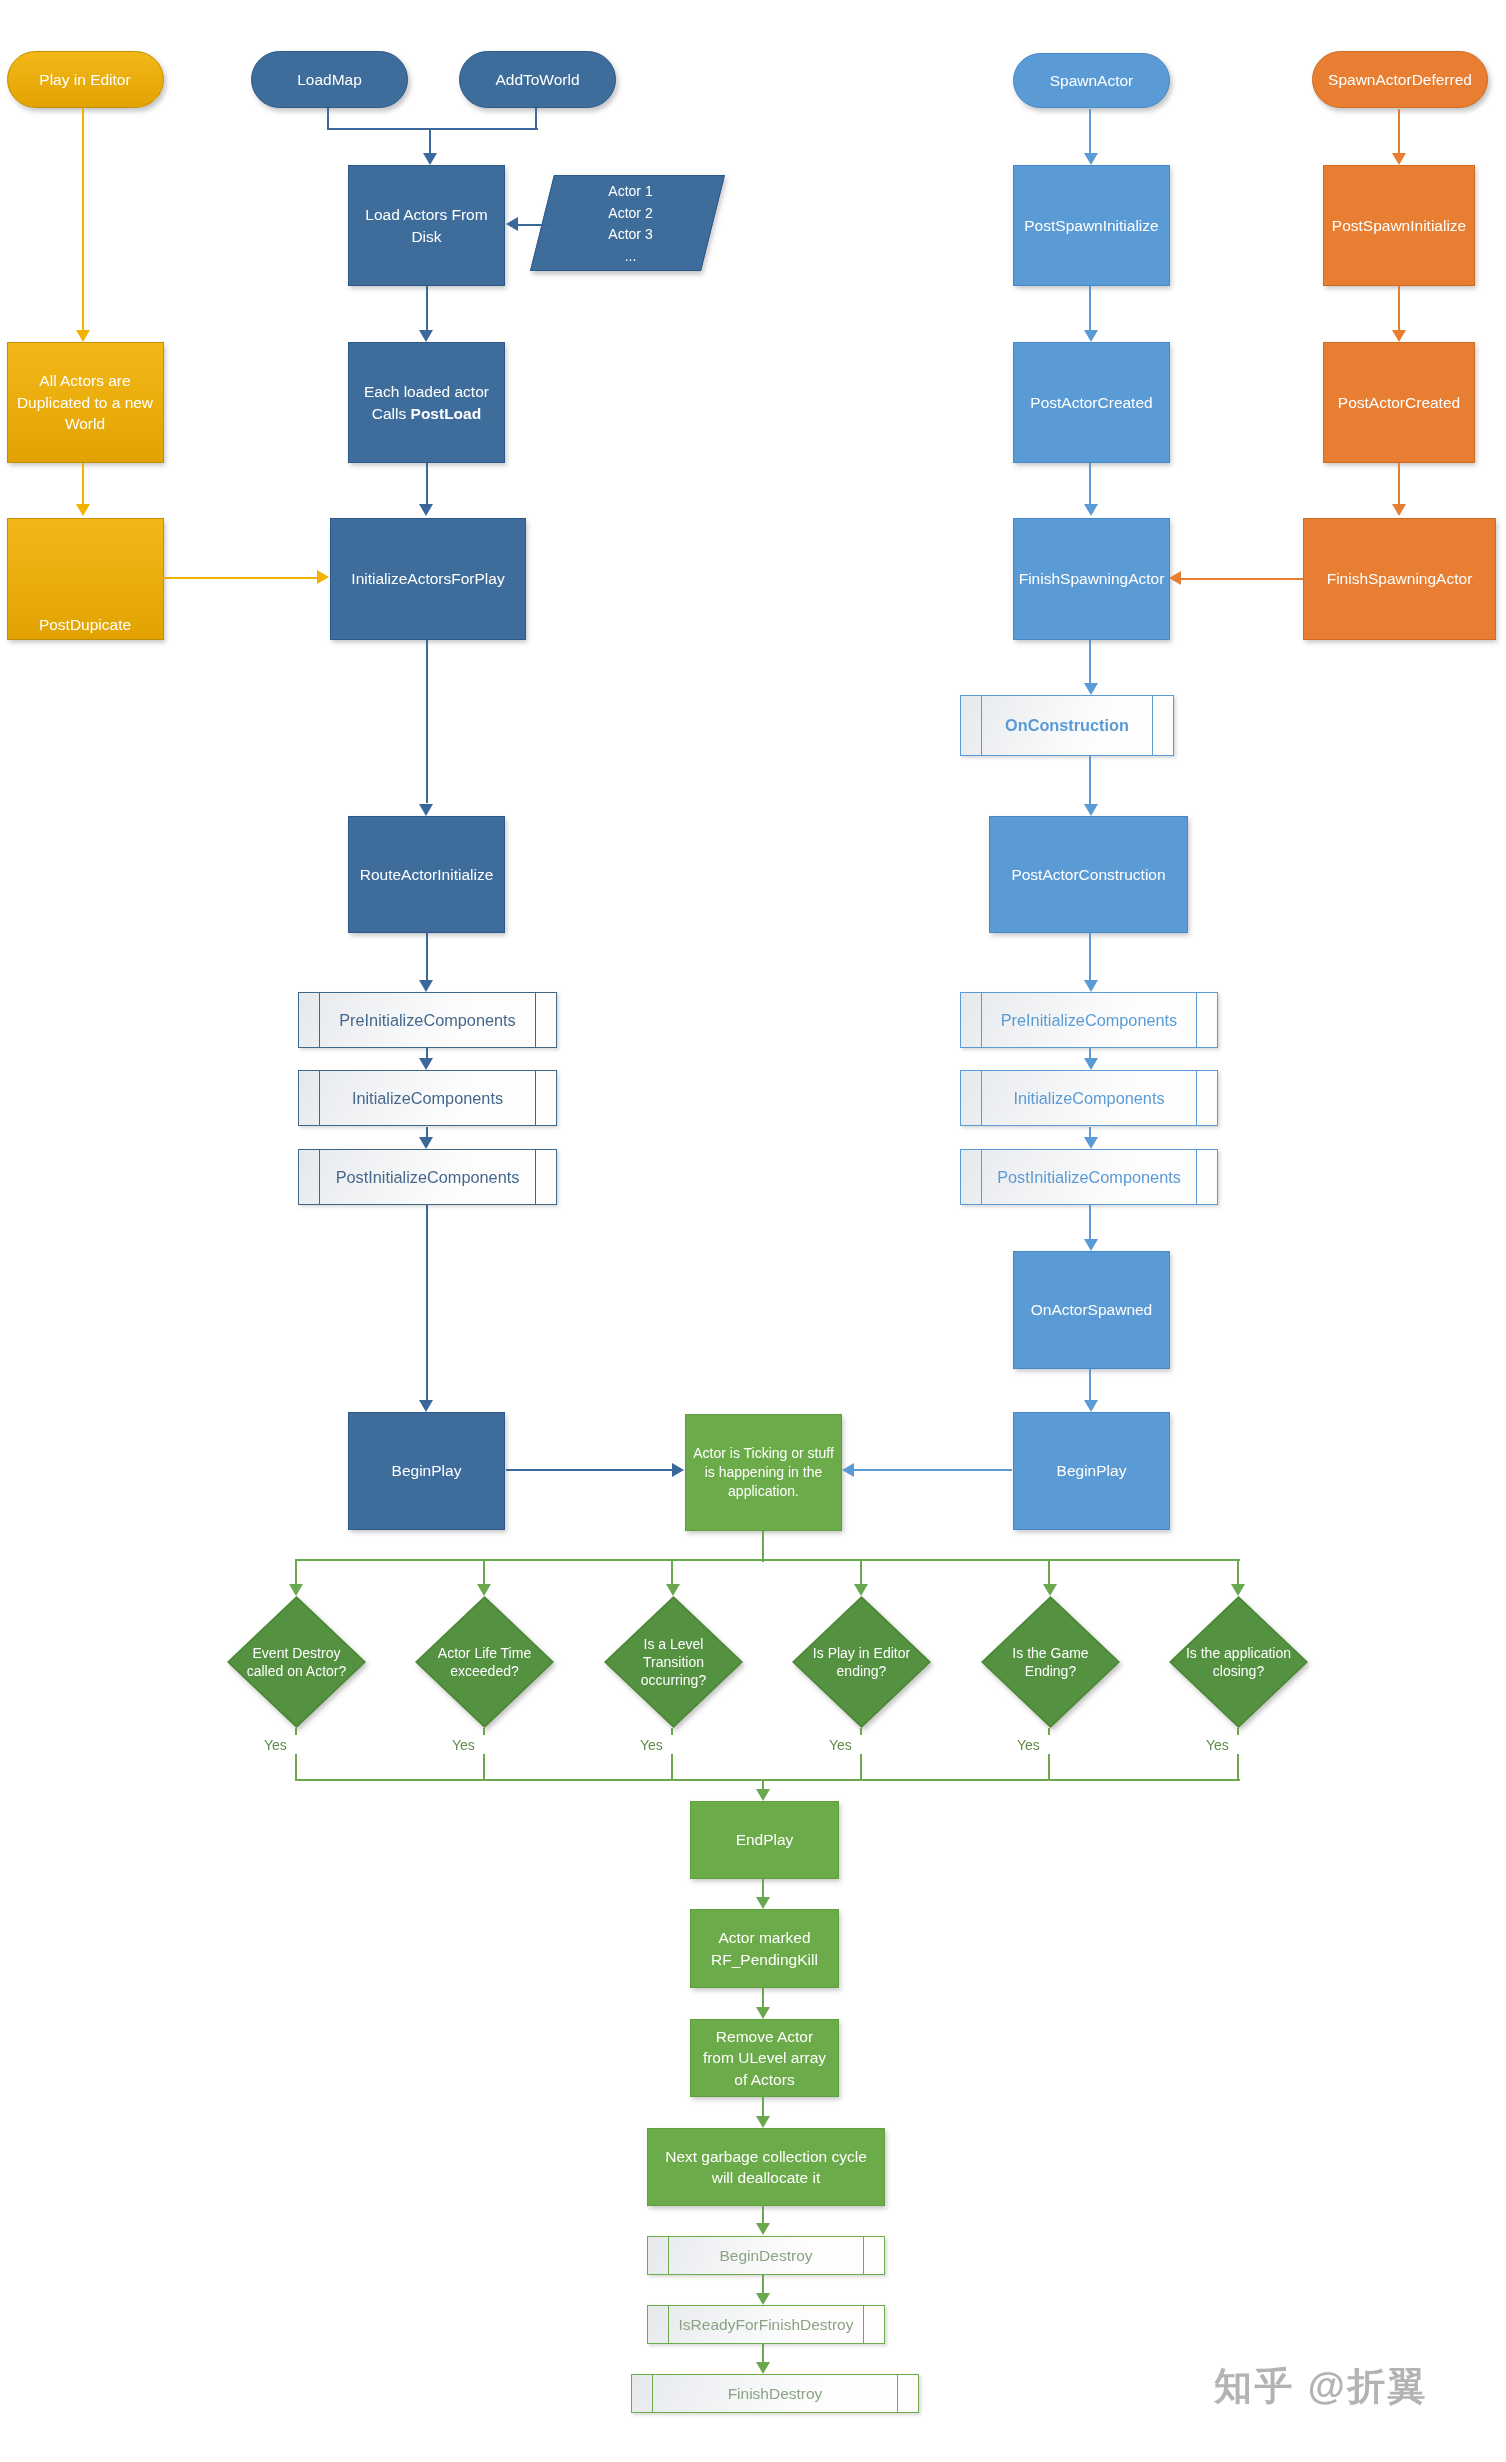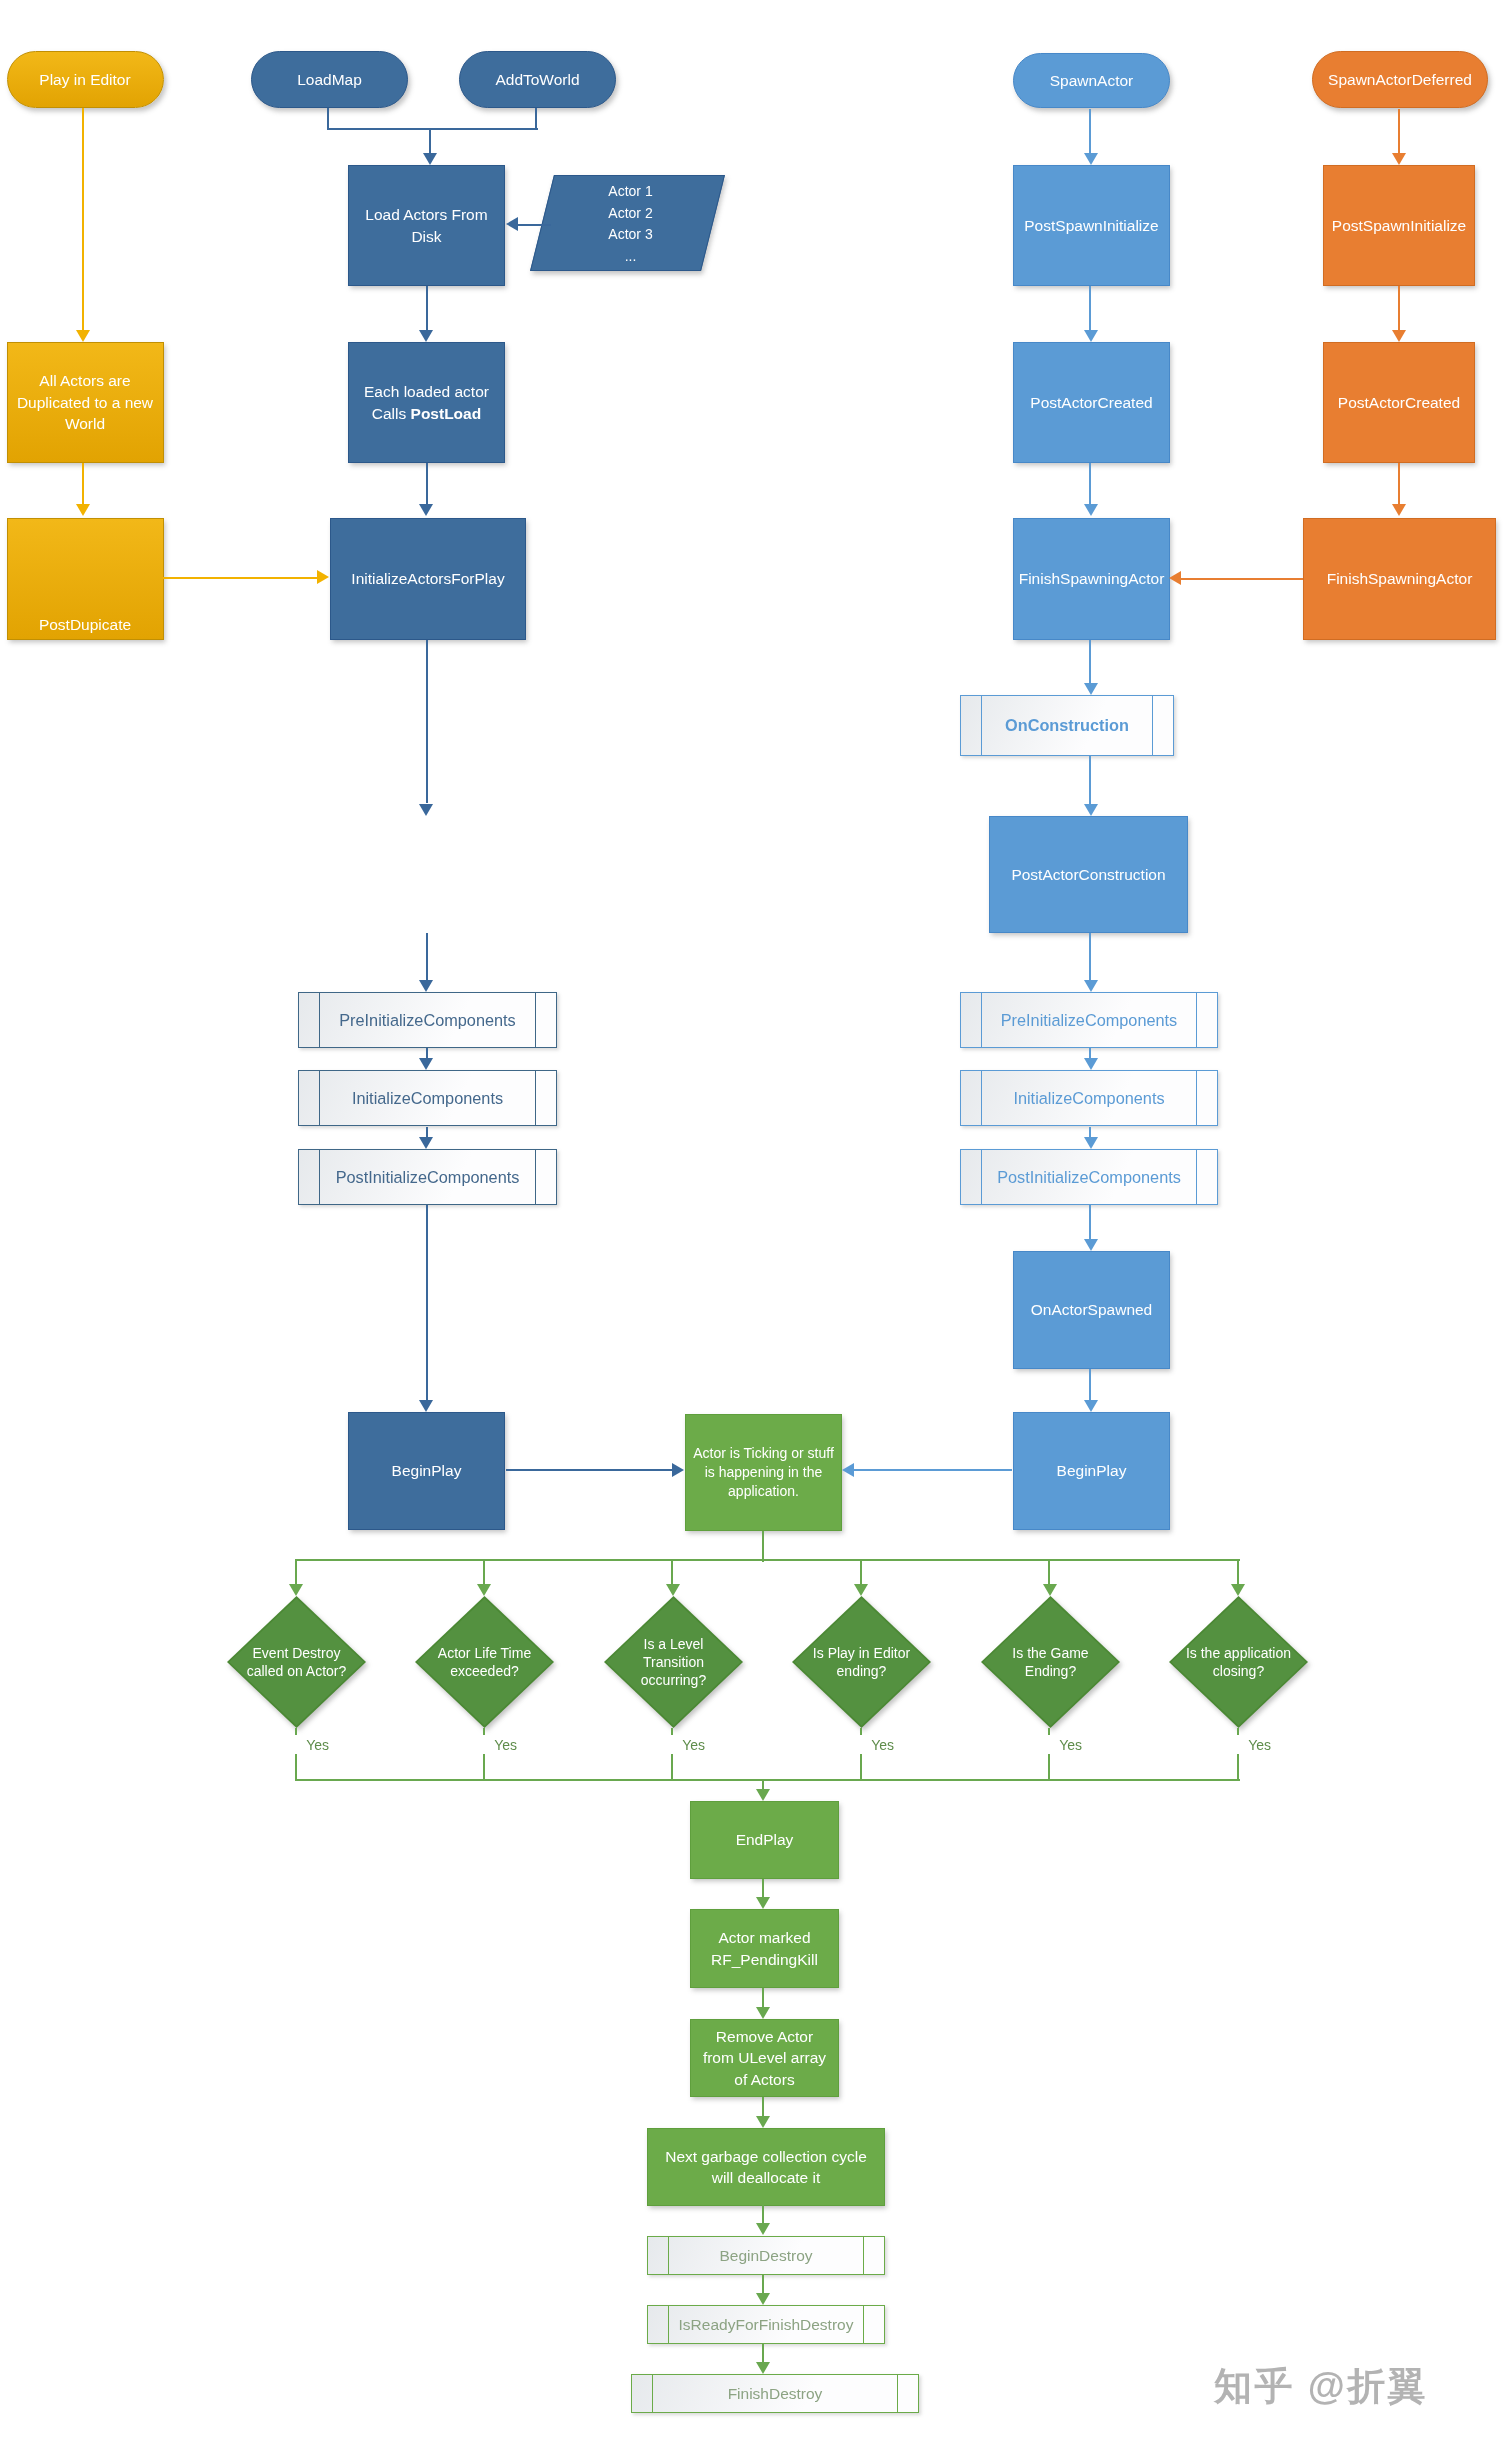--- a/index.html
+++ b/index.html
@@ -46,21 +46,21 @@
       border-bottom:7.3px solid transparent;border-right:12.2px solid var(--c);}
   .ar{position:absolute;width:0;height:0;border-top:7.3px solid transparent;
       border-bottom:7.3px solid transparent;border-left:12.2px solid var(--c);}
 
   .para{position:absolute;left:542px;top:175px;width:171px;height:96px;background:#3E6D9C;
         border:1.6px solid #2C588A;box-sizing:border-box;transform:skewX(-14deg);
         box-shadow:2.4px 3.3px 4.9px rgba(100,100,100,.38);}
   .para-label{position:absolute;left:553px;top:181px;width:155px;height:85px;color:#fff;
         font-size:14px;line-height:1.55;text-align:center;}
 
-  .yes{position:absolute;width:65px;text-align:right;font-size:14px;color:#5E8C4A;
+  .yes{position:absolute;width:65px;text-align:left;font-size:14px;color:#5E8C4A;
        background:#fff;z-index:2;padding:1.6px 0;}
   .tick{font-size:14px;padding:3.3px 6.5px;}
   .smallgr{font-size:15.5px;}
   .watermark{position:absolute;left:1214px;top:2361px;font-size:38px;font-weight:bold;
        color:#b3b3b3;letter-spacing:2.4px;white-space:nowrap;}
   .b{font-weight:bold;}
 </style>
 </head>
 <body>
 
@@ -127,20 +127,23 @@
     </div>
   <div class="node orange" style="left:1303px;top:518px;width:193px;height:122px;">
       <span>FinishSpawningActor</span>
     </div>
 
   <div class="predef pd-lt" style="left:960px;top:695px;width:214px;height:61px;font-weight:bold;">
       <span>OnConstruction</span>
     </div>
   <div class="node lblue" style="left:989px;top:816px;width:199px;height:117px;">
       <span>PostActorConstruction</span>
+    </div>
+  <div class="node blue" style="left:348px;top:816px;width:157px;height:117px;">
+      <span>RouteActorInitialize</span>
     </div>
 
   <div class="predef pd-dk" style="left:298px;top:992px;width:259px;height:56px;">
       <span>PreInitializeComponents</span>
     </div>
   <div class="predef pd-dk" style="left:298px;top:1070px;width:259px;height:56px;">
       <span>InitializeComponents</span>
     </div>
   <div class="predef pd-dk" style="left:298px;top:1149px;width:259px;height:56px;">
       <span>PostInitializeComponents</span>

